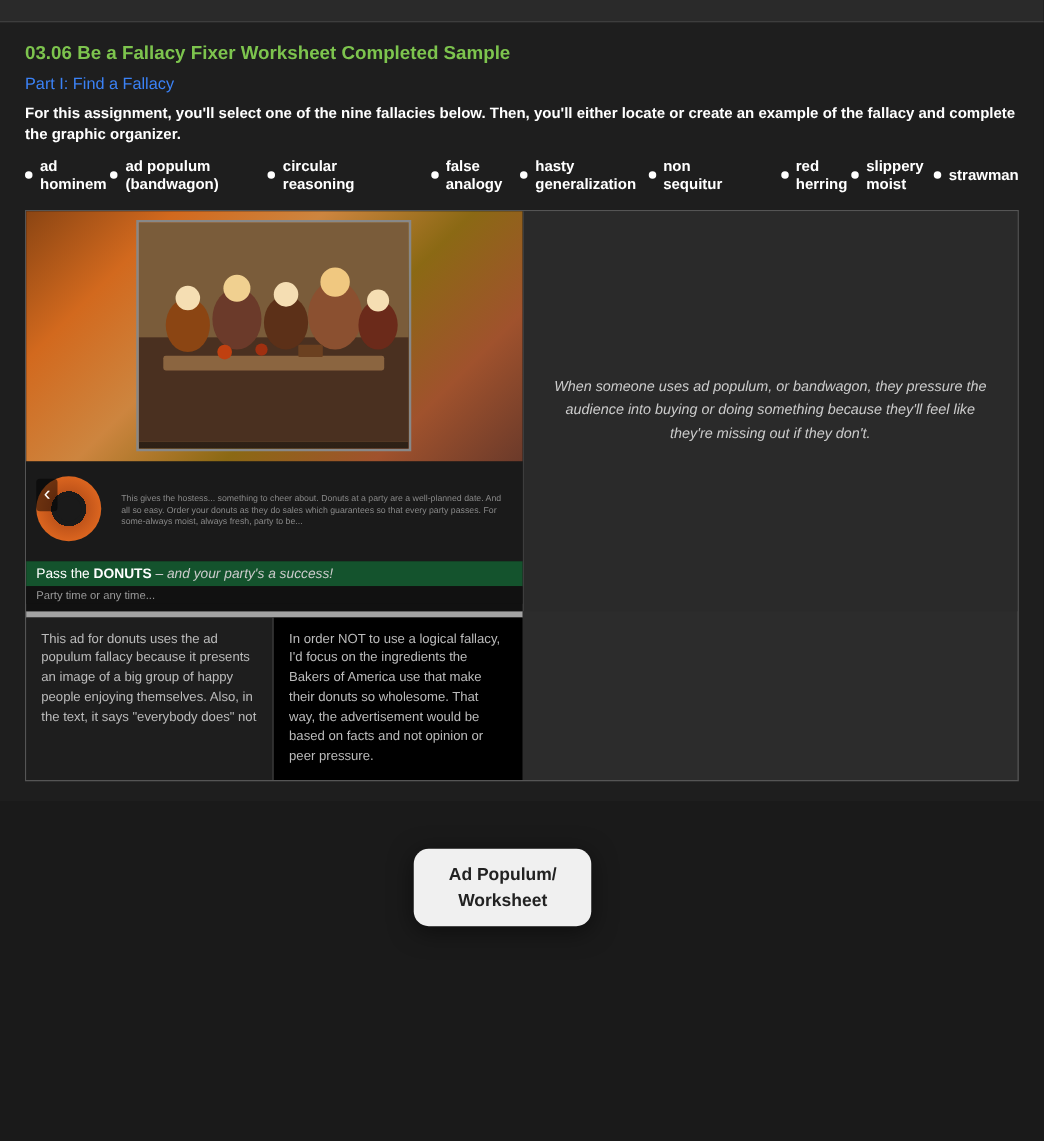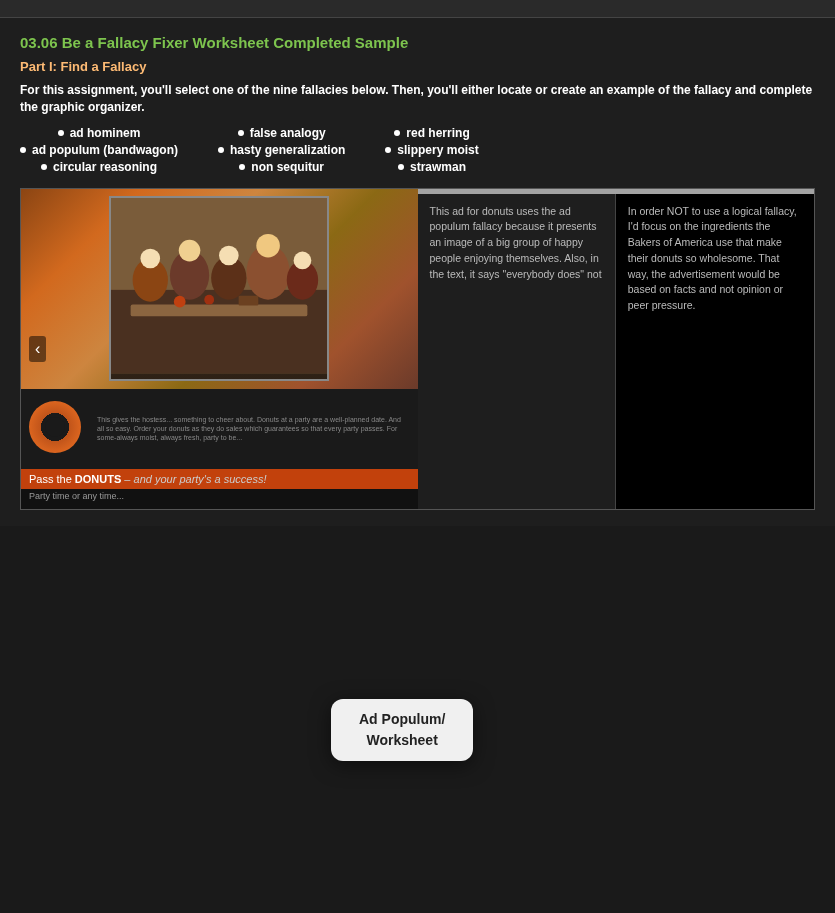--- a/index.html
+++ b/index.html
@@ -25,45 +25,44 @@
     }
 
     .worksheet-title {
       color: #7dc44e;
       font-size: 15px;
       font-weight: bold;
       margin-bottom: 8px;
     }
 
     .part-title {
-      color: #fdba74;
+      color: #3b82f6;
       font-size: 13px;
-      font-weight: bold;
+      font-weight: normal;
       margin-bottom: 8px;
     }
 
     .instructions {
       color: #fff;
       font-size: 12px;
       font-weight: bold;
       margin-bottom: 10px;
       line-height: 1.4;
     }
 
     .fallacy-list-container {
       display: flex;
       gap: 40px;
       margin-bottom: 14px;
     }
 
     .fallacy-column {
       display: flex;
-      flex-direction: column;
+      flex-direction: row;
       gap: 3px;
-      align-items: center;
     }
 
     .fallacy-item {
       display: flex;
       align-items: center;
       gap: 6px;
       color: #fff;
       font-size: 12px;
       font-weight: bold;
     }
@@ -168,21 +167,21 @@
       font-size: 7px;
       color: #888;
       line-height: 1.3;
     }
 
     .ad-caption {
       color: #ccc;
       font-size: 11px;
       font-style: italic;
       padding: 4px 8px;
-      background: #c2410c;
+      background: #14532d;
     }
 
     .party-time-text {
       color: #999;
       font-size: 9px;
       padding: 2px 8px;
       background: #111;
     }
 
     .right-panel {
@@ -359,20 +358,23 @@
         <div class="donut-text-area">This gives the hostess... something to cheer about. Donuts at a party are a well-planned date. And all so easy. Order your donuts as they do sales which guarantees so that every party passes. For some-always moist, always fresh, party to be...</div>
       </div>
 
       <div class="ad-caption">
         <span style="font-style:normal; color:#fff;">Pass the <strong>DONUTS</strong></span> – and your party's a success!
       </div>
 
       <div class="party-time-text">Party time or any time...</div>
     </div>
 
+    <div class="right-panel">
+      <p class="explanation-text">When someone uses ad populum, or bandwagon, they pressure the audience into buying or doing something because they'll feel like they're missing out if they don't.</p>
+    </div>
 
     <div class="bottom-grid">
       <div class="bottom-left">
         <p class="bottom-text">This ad for donuts uses the ad populum fallacy because it presents an image of a big group of happy people enjoying themselves. Also, in the text, it says "everybody does" not</p>
       </div>
       <div class="bottom-right">
         <p class="bottom-text">In order NOT to use a logical fallacy, I'd focus on the ingredients the Bakers of America use that make their donuts so wholesome. That way, the advertisement would be based on facts and not opinion or peer pressure.</p>
       </div>
     </div>
 

